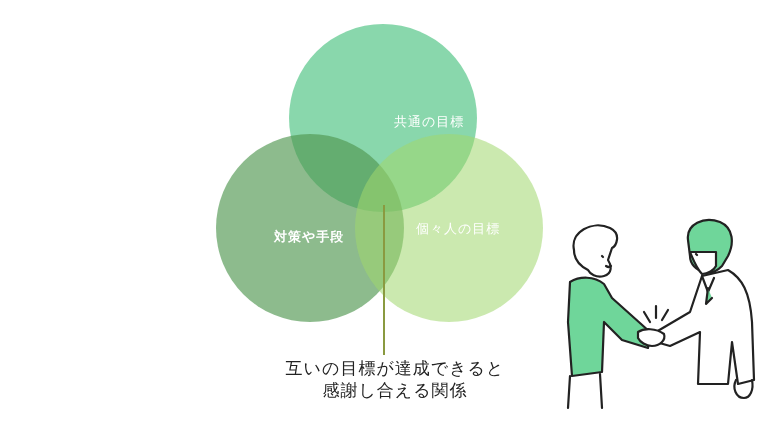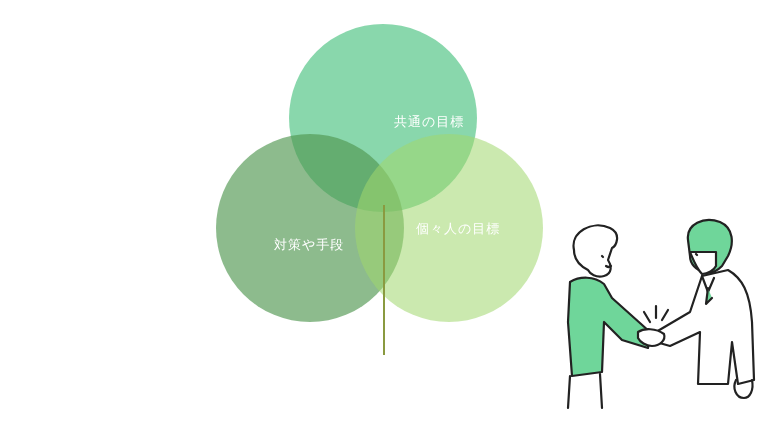--- a/index.html
+++ b/index.html
@@ -3,40 +3,42 @@
 <meta charset="utf-8">
 <style>
   html,body{margin:0;padding:0;}
   body{width:768px;height:432px;background:#ffffff;position:relative;overflow:hidden;font-family:"DejaVu Sans",sans-serif;}
   .circle{position:absolute;border-radius:50%;}
   .c-top{left:289px;top:24px;width:188px;height:188px;background:rgba(92,200,140,0.72);}
   .c-left{left:216px;top:134px;width:188px;height:188px;background:rgba(80,150,80,0.65);}
   .c-right{left:355px;top:134px;width:188px;height:188px;background:rgba(160,215,110,0.55);}
   .label{position:absolute;color:#ffffff;font-size:13px;letter-spacing:1px;white-space:nowrap;}
   .l-top{left:346px;top:113px;margin-left:48px;}
-  .l-left{left:274px;top:236px;}
+  .l-left{left:274px;top:228px;font-weight:bold;}
   .l-right{left:416px;top:220px;}
   .stem{position:absolute;left:383px;top:205px;width:2px;height:150px;background:#8a9a40;}
   .caption{position:absolute;left:270px;top:357px;width:250px;text-align:center;font-size:17px;line-height:22px;color:#222;letter-spacing:1px;}
   .illus{position:absolute;left:552px;top:212px;width:210px;height:200px;}
 </style>
 </head>
 <body>
 
 <div class="circle c-top"></div>
 <div class="circle c-left"></div>
 <div class="circle c-right"></div>
 
 <div class="label l-top">共通の目標</div>
 <div class="label l-left">対策や手段</div>
 <div class="label l-right">個々人の目標</div>
 
 <div class="stem"></div>
 
 <div class="caption">
+  <div>互いの目標が達成できると</div>
+  <div>感謝し合える関係</div>
 </div>
 
 <svg class="illus" viewBox="0 0 210 200" fill="none" stroke="#222" stroke-width="2.2" stroke-linecap="round" stroke-linejoin="round">
 
   <path d="M22 38 C18 20 40 8 58 16 C70 22 64 34 60 36 L56 48 C60 54 60 62 52 64 C44 66 38 62 36 58 C28 54 22 48 22 38 Z" fill="#fff"></path>
   <path d="M50 44 l1 1"></path>
   <path d="M54 54 q3 2 5 0"></path>
 
   <path d="M18 70 C28 64 42 64 52 72 L60 86 L98 120 L96 136 L70 128 L52 110 L50 160 L20 164 L16 110 Z" fill="#6fd69a"></path>
   <path d="M18 164 L16 196 M48 162 L50 196"></path>

